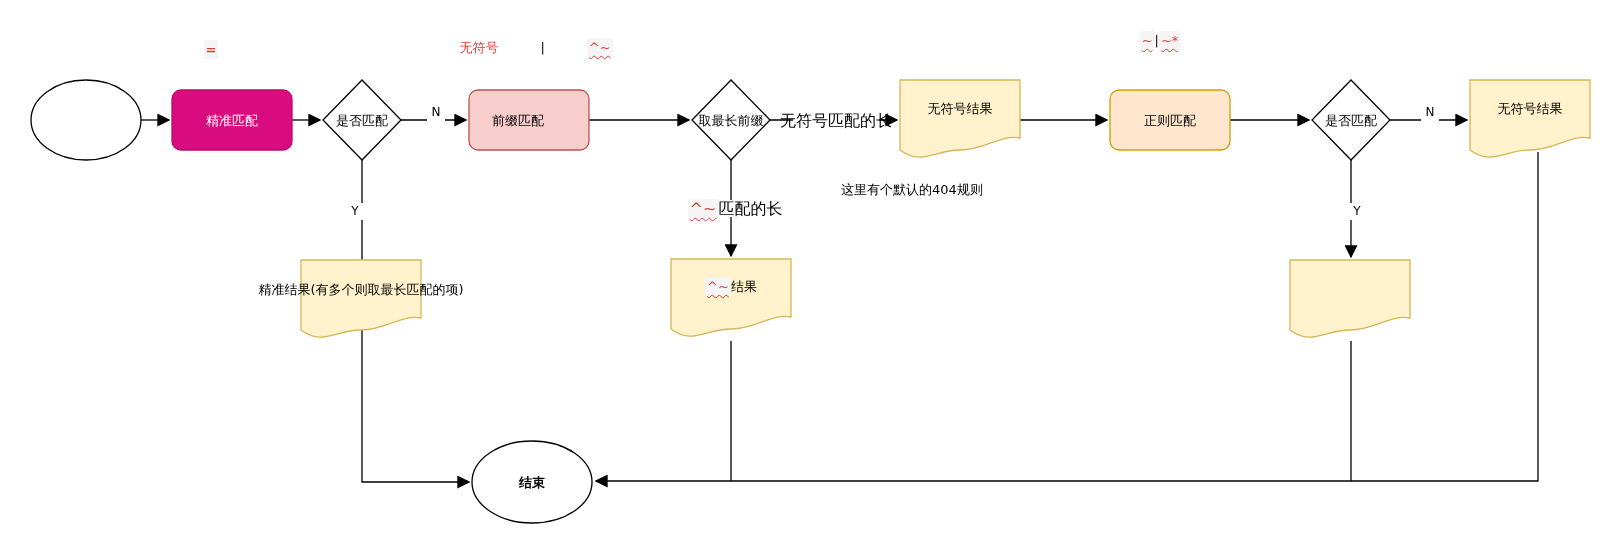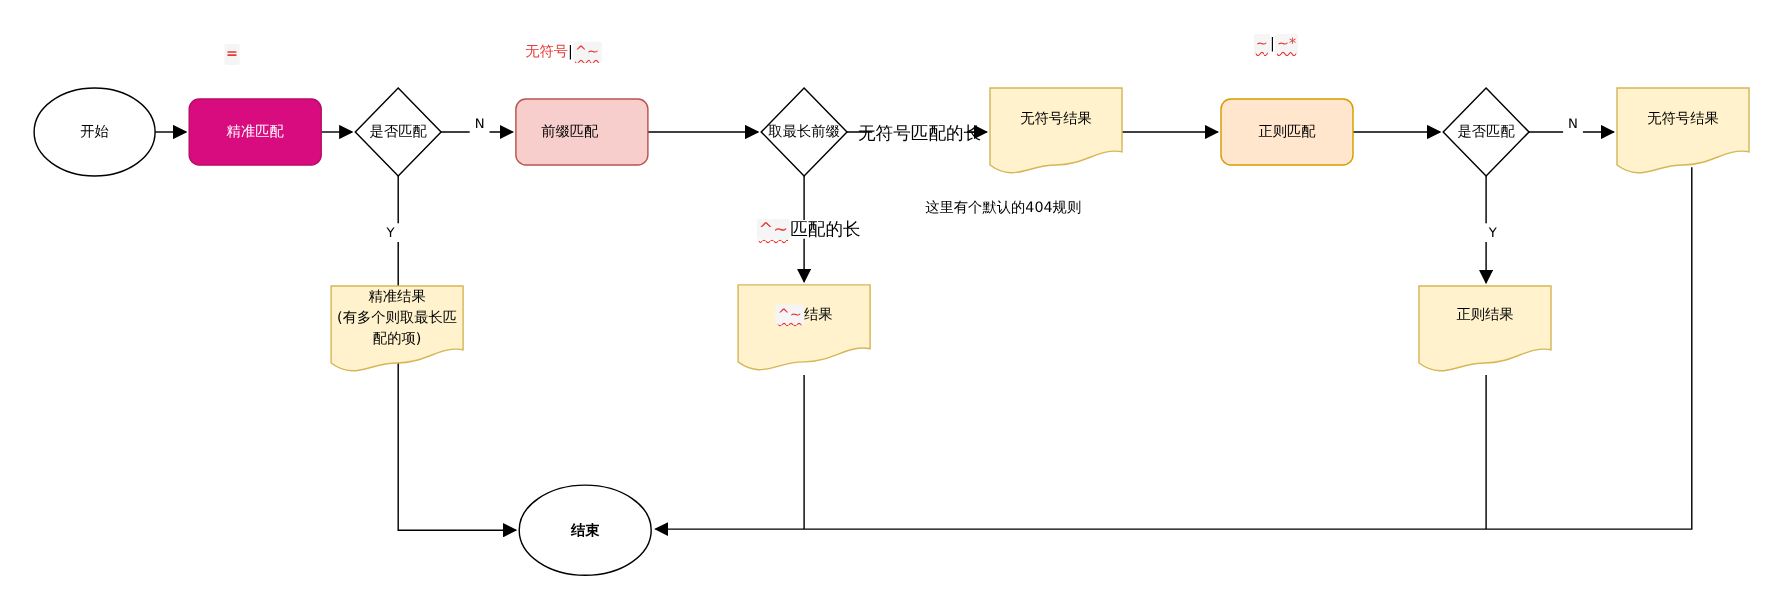--- a/index.html
+++ b/index.html
@@ -9,21 +9,21 @@
   .lbl{position:absolute;display:flex;align-items:center;justify-content:center;
        font-size:13px;line-height:19px;text-align:center;white-space:pre;}
   .edge-lbl{font-size:16px;background:#ffffff;padding:0 1px;}
   .small-lbl{font-size:12px;background:#ffffff;}
   .white{color:#ffffff;text-align:right;}
   .red{color:#e53935;}
   .chip{color:#e53935;background:#f5f5f5;border-radius:2px;padding:0 2px;
         text-decoration:underline wavy 1px #e53935;text-underline-offset:3px;}
   .chip.nochip-wave{text-decoration:none;}
   .bold{font-weight:bold;}
-  .multiline{flex-direction:column;}
+  .multiline{flex-direction:row;}
   svg .shape-stroke{stroke:#000000;stroke-width:1.3;fill:#ffffff;}
   svg .edge{stroke:#000000;stroke-width:1.3;fill:none;}
 </style>
 </head>
 <body>
 
 <div id="canvas">
 
   <svg id="shapes" width="1622" height="552" viewBox="0 0 1622 552">
     <defs>
@@ -67,21 +67,20 @@
 
     <path d="M301,260 l120,0 l0,58 c-20,-4 -34,12 -60,12 c-26,0 -38,16 -60,0 Z" fill="#fff2cc" stroke="#d6b656" stroke-width="1.3"></path>
 
     <path d="M671,259 l120,0 l0,58 c-20,-4 -34,12 -60,12 c-26,0 -38,16 -60,0 Z" fill="#fff2cc" stroke="#d6b656" stroke-width="1.3"></path>
 
     <path d="M1290,260 l120,0 l0,58 c-20,-4 -34,12 -60,12 c-26,0 -38,16 -60,0 Z" fill="#fff2cc" stroke="#d6b656" stroke-width="1.3"></path>
 
     <ellipse cx="532" cy="482" rx="60" ry="41" class="shape-stroke"></ellipse>
   </svg>
 
-  <div class="lbl" style="left:31px;top:80px;width:110px;height:80px;">开始</div>
 
   <div class="lbl white" style="left:172px;top:90px;width:120px;height:60px;">精准匹配</div>
 
   <div class="lbl" style="left:312px;top:107px;width:100px;height:26px;">是否匹配</div>
 
   <div class="lbl" style="left:469px;top:90px;width:98px;height:60px;">前缀匹配</div>
 
   <div class="lbl" style="left:681px;top:107px;width:100px;height:26px;">取最长前缀</div>
 
   <div class="lbl" style="left:900px;top:84px;width:120px;height:48px;">无符号结果</div>
@@ -95,21 +94,20 @@
   <div class="lbl multiline" style="left:301px;top:261px;width:120px;height:57px;">
     <div>精准结果</div>
     <div>(有多个则取最长匹</div>
     <div>配的项)</div>
   </div>
 
   <div class="lbl" style="left:671px;top:262px;width:120px;height:48px;">
     <span class="chip">^~</span><span>结果</span>
   </div>
 
-  <div class="lbl" style="left:1290px;top:262px;width:120px;height:48px;">正则结果</div>
 
   <div class="lbl" style="left:472px;top:441px;width:120px;height:82px;font-weight:bold;">结束</div>
 
   <div class="lbl small-lbl" style="left:427px;top:104px;width:18px;height:17px;">N</div>
 
   <div class="lbl small-lbl" style="left:346px;top:203px;width:18px;height:17px;">Y</div>
 
   <div class="lbl edge-lbl" style="left:793px;top:112px;width:84px;height:17px;">无符号匹配的长</div>
 
   <div class="lbl edge-lbl" style="left:697px;top:200px;width:74px;height:17px;">
@@ -117,21 +115,21 @@
   </div>
 
   <div class="lbl small-lbl" style="left:1421px;top:104px;width:18px;height:17px;">N</div>
 
   <div class="lbl small-lbl" style="left:1348px;top:203px;width:18px;height:17px;">Y</div>
 
   <div class="lbl red bold" style="left:199px;top:40px;width:24px;height:18px;">
     <span class="chip nochip-wave bold">=</span>
   </div>
 
-  <div class="lbl" style="left:462px;top:38px;width:100px;height:18px;">
+  <div class="lbl" style="left:486px;top:38px;width:100px;height:18px;gap:42px;">
     <span class="red">无符号</span><span>|</span><span class="chip">^~</span>
   </div>
 
   <div class="lbl" style="left:1120px;top:31px;width:80px;height:18px;">
     <span class="chip">~</span><span>|</span><span class="chip">~*</span>
   </div>
 
   <div class="lbl" style="left:822px;top:180px;width:180px;height:18px;">这里有个默认的404规则</div>
 
 </div>

